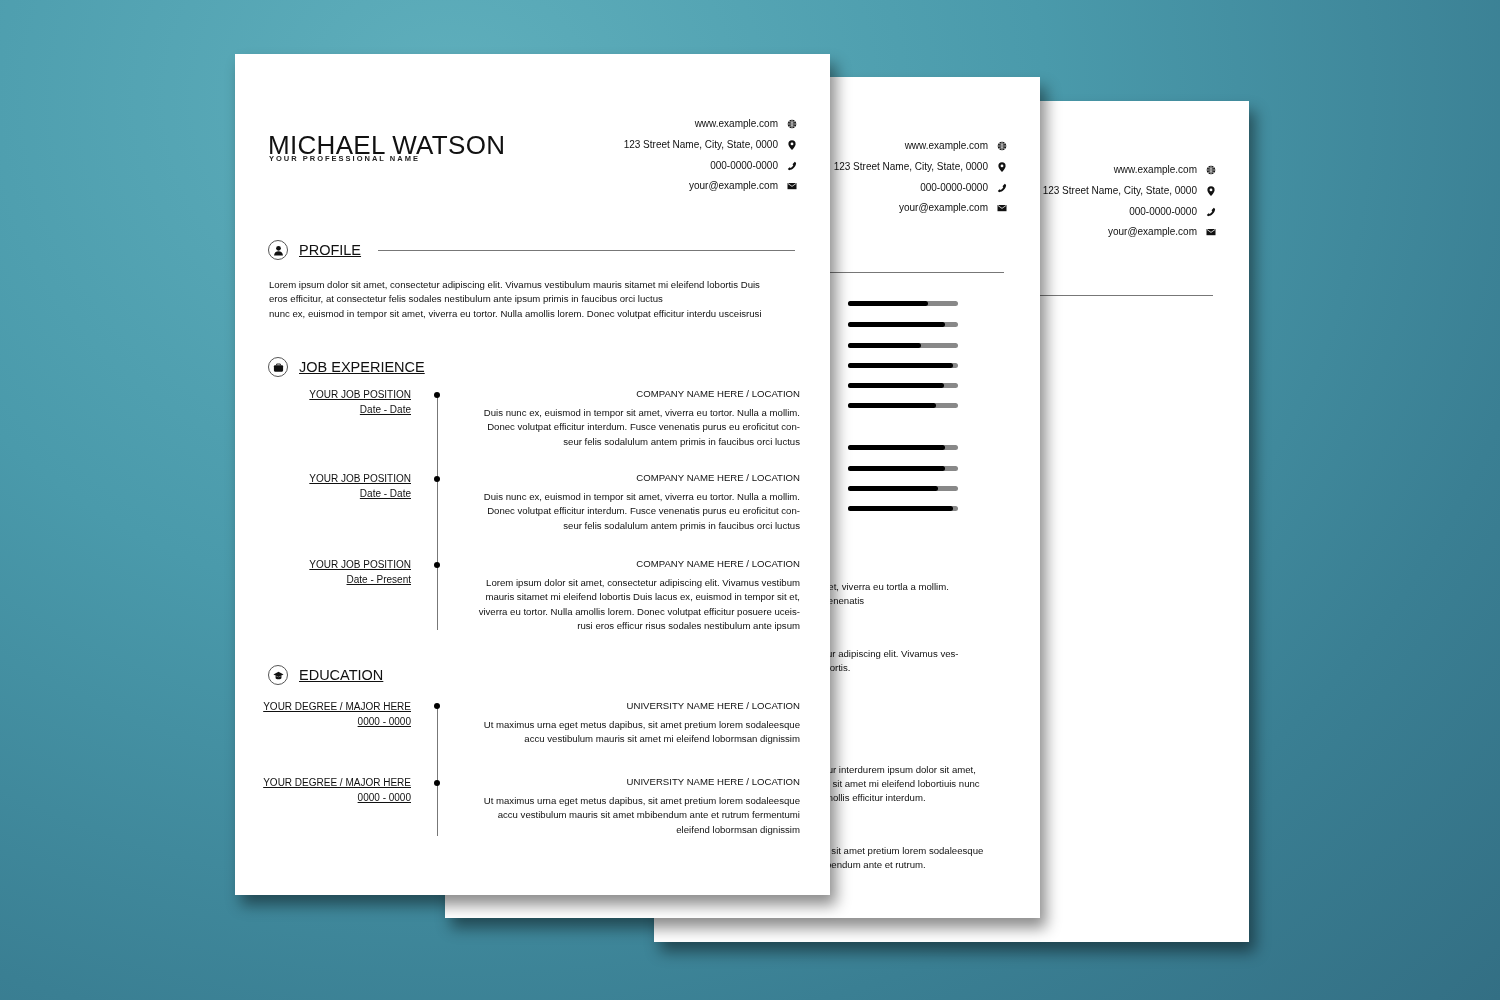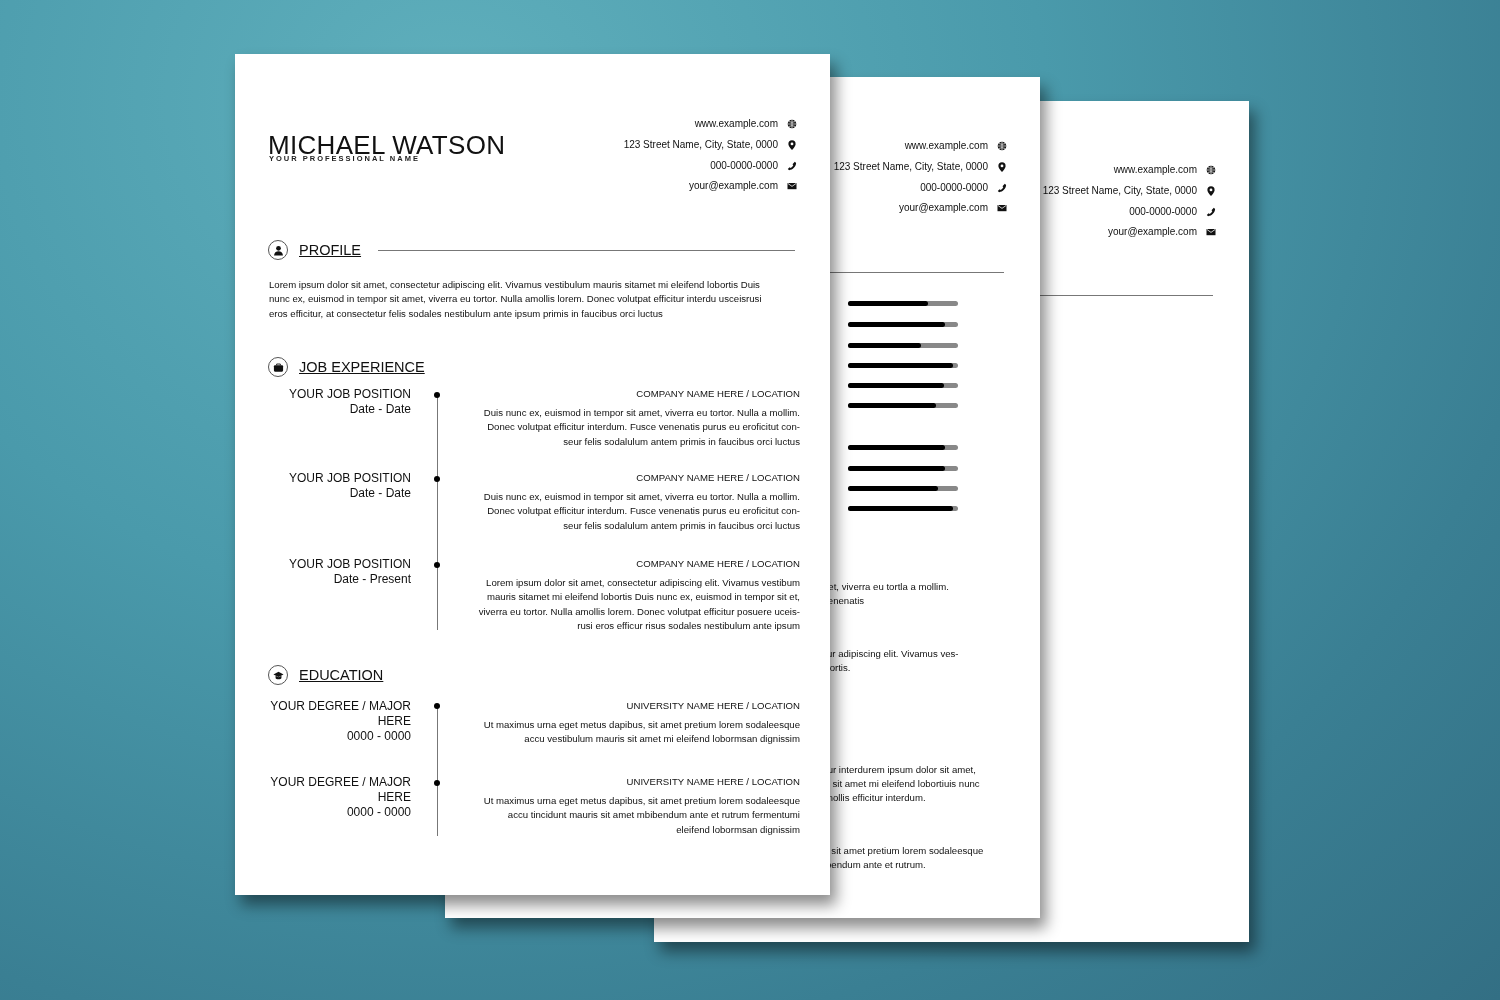--- a/index.html
+++ b/index.html
@@ -30,21 +30,21 @@
 
   .sec-head { position:absolute; left:33px; display:flex; align-items:center;text-decoration:underline; }
   .sec-icon { width:20px; height:20px; border:1.2px solid #555; border-radius:50%; display:flex; align-items:center; justify-content:center; box-sizing:border-box; }
   .sec-icon svg { width:11px; height:11px; }
   .sec-title { margin-left:11px; font-size:14.5px; color:#111; }
   .sec-rule { position:absolute; height:1px; background:#777; }
 
   .para { position:absolute; font-size:9.6px; line-height:14.3px; color:#111; }
 
   .timeline-line { position:absolute; width:1px; background:#777; }
-  .entry-left { position:absolute; right:419px; text-align:right; font-size:12px; line-height:15px; color:#111; }
+  .entry-left { position:absolute; right:419px; text-align:right; font-size:10px; line-height:15px; color:#111;text-decoration:underline; }
   .dot { position:absolute; width:6px; height:6px; border-radius:50%; background:#000; }
   .entry-right { position:absolute; left:225px; width:340px; font-size:9.6px; line-height:14.2px; color:#111;text-align:right; }
   .entry-right .co { margin-bottom:5px; display:block; }
 
   .bars { position:absolute; left:403px; }
   .bar { position:absolute; width:110px; height:5px; border-radius:3px; background:#888; }
   .bar .fill { position:absolute; left:0; top:0; height:5px; border-radius:3px; background:#000; }
 </style>
 </head>
 <body>
@@ -262,22 +262,22 @@
         <svg viewBox="0 0 12 12">
           <circle cx="6" cy="3.6" r="2.6" fill="#111"></circle>
           <path d="M1.2 11.5c0-3 2.2-4.6 4.8-4.6s4.8 1.6 4.8 4.6z" fill="#111"></path>
         </svg>
       </div>
     <div class="sec-title">PROFILE</div>
   </div>
   <div class="sec-rule" style="left:143px; top:196px; width:417px;"></div>
   <div class="para" style="left:34px; top:224px; white-space:nowrap;">
     <div>Lorem ipsum dolor sit amet, consectetur adipiscing elit. Vivamus vestibulum mauris sitamet mi eleifend lobortis Duis</div>
+    <div>eros efficitur, at consectetur felis sodales nestibulum ante ipsum primis in faucibus orci luctus</div>
     <div>nunc ex, euismod in tempor sit amet, viverra eu tortor. Nulla amollis lorem. Donec volutpat efficitur interdu usceisrusi</div>
-    <div>eros efficitur, at consectetur felis sodales nestibulum ante ipsum primis in faucibus orci luctus</div>
   </div>
 
   <div class="sec-head" style="top:303px;align-items:center;">
     <div class="sec-icon">
         <svg viewBox="0 0 12 12">
           <rect x="1" y="3.5" width="10" height="7" rx="1.2" fill="#111"></rect>
           <path d="M4 3.5V2.2h4v1.3" stroke="#111" stroke-width="1" fill="none"></path>
         </svg>
       </div>
     <div class="sec-title">JOB EXPERIENCE</div>
@@ -309,21 +309,21 @@
   </div>
 
   <div class="entry-left" style="top:503px;">
     <div>YOUR JOB POSITION</div>
     <div>Date - Present</div>
   </div>
   <div class="dot" style="left:199px; top:508px;"></div>
   <div class="entry-right" style="top:503px;">
     <span class="co">COMPANY NAME HERE / LOCATION</span>
     <div>Lorem ipsum dolor sit amet, consectetur adipiscing elit. Vivamus vestibum</div>
-    <div>mauris sitamet mi eleifend lobortis Duis nunc ex, euismod in tempor sit et,</div>
+    <div>mauris sitamet mi eleifend lobortis Duis lacus ex, euismod in tempor sit et,</div>
     <div>viverra eu tortor. Nulla amollis lorem. Donec volutpat efficitur posuere uceis-</div>
     <div>rusi eros efficur risus sodales nestibulum ante ipsum</div>
   </div>
 
   <div class="sec-head" style="top:611px;">
     <div class="sec-icon">
         <svg viewBox="0 0 12 12">
           <path d="M6 2L0.5 4.8 6 7.6l5.5-2.8z" fill="#111"></path>
           <path d="M2.8 6.2v2.4c0 0.8 1.5 1.6 3.2 1.6s3.2-0.8 3.2-1.6V6.2L6 7.9z" fill="#111"></path>
         </svg>
@@ -344,16 +344,16 @@
   </div>
 
   <div class="entry-left" style="top:721px;">
     <div>YOUR DEGREE / MAJOR HERE</div>
     <div>0000 - 0000</div>
   </div>
   <div class="dot" style="left:199px; top:726px;"></div>
   <div class="entry-right" style="top:721px;">
     <span class="co">UNIVERSITY NAME HERE / LOCATION</span>
     <div>Ut maximus urna eget metus dapibus, sit amet pretium lorem sodaleesque</div>
-    <div>accu tincidunt mauris sit amet mbibendum ante et rutrum fermentumi</div>
+    <div>accu vestibulum mauris sit amet mbibendum ante et rutrum fermentumi</div>
     <div>eleifend lobormsan dignissim</div>
   </div>
 </div>
 
 </body></html>

